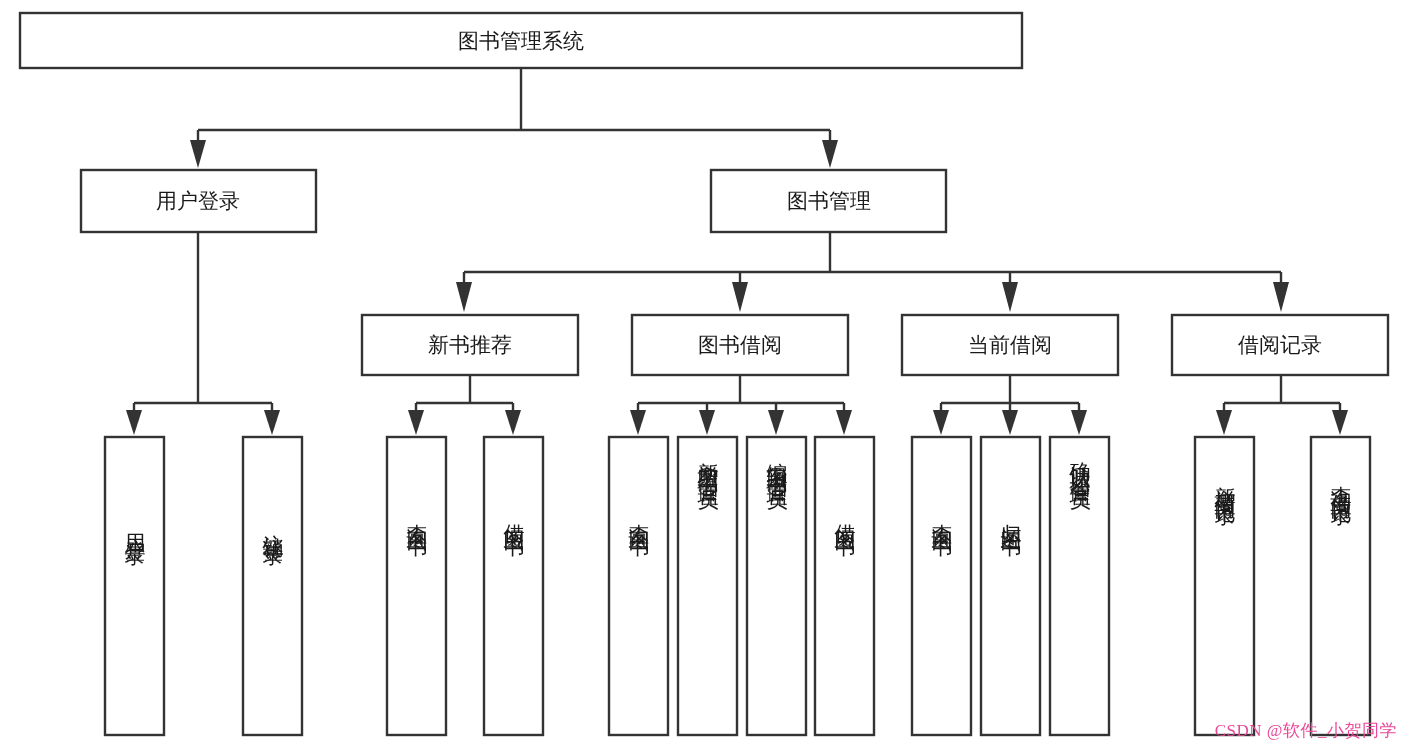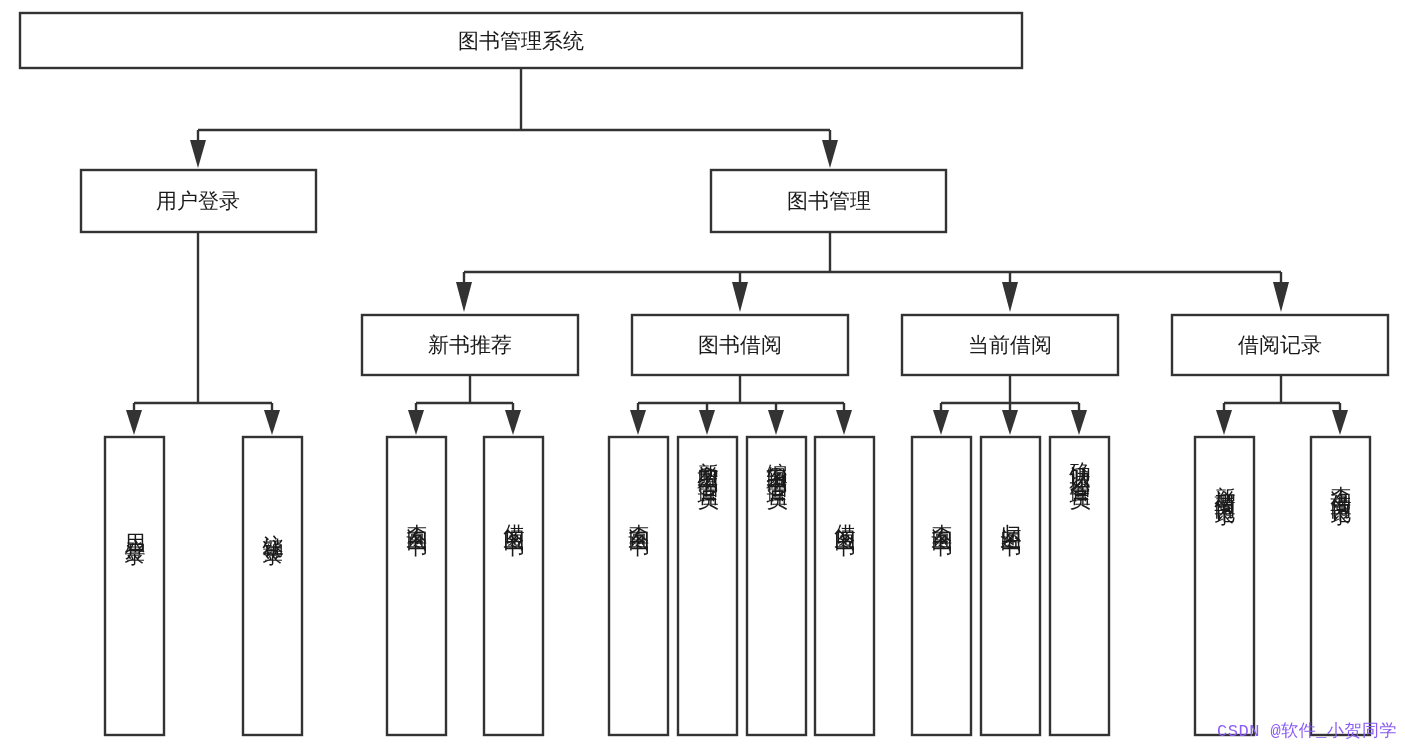--- a/index.html
+++ b/index.html
@@ -62,23 +62,23 @@
     font-size: 21px;
     color: #1a1a1a;
     line-height: 1.0;
     letter-spacing: 4px;
     white-space: nowrap;
   }
   .watermark {
     position: absolute;
     right: 8px;
     bottom: 5px;
-    font-family: Liberation Mono, monospace;
+    font-family: Liberation Serif, serif;
     font-size: 17px;
-    color: #8b5cf6;
+    color: #ec4899;
     letter-spacing: 0.5px;
     white-space: nowrap;
   }
 </style>
 </head>
 <body>
 
 <div id="diagram-root">
 
   <svg id="flow-svg" viewBox="0 0 1405 747">

